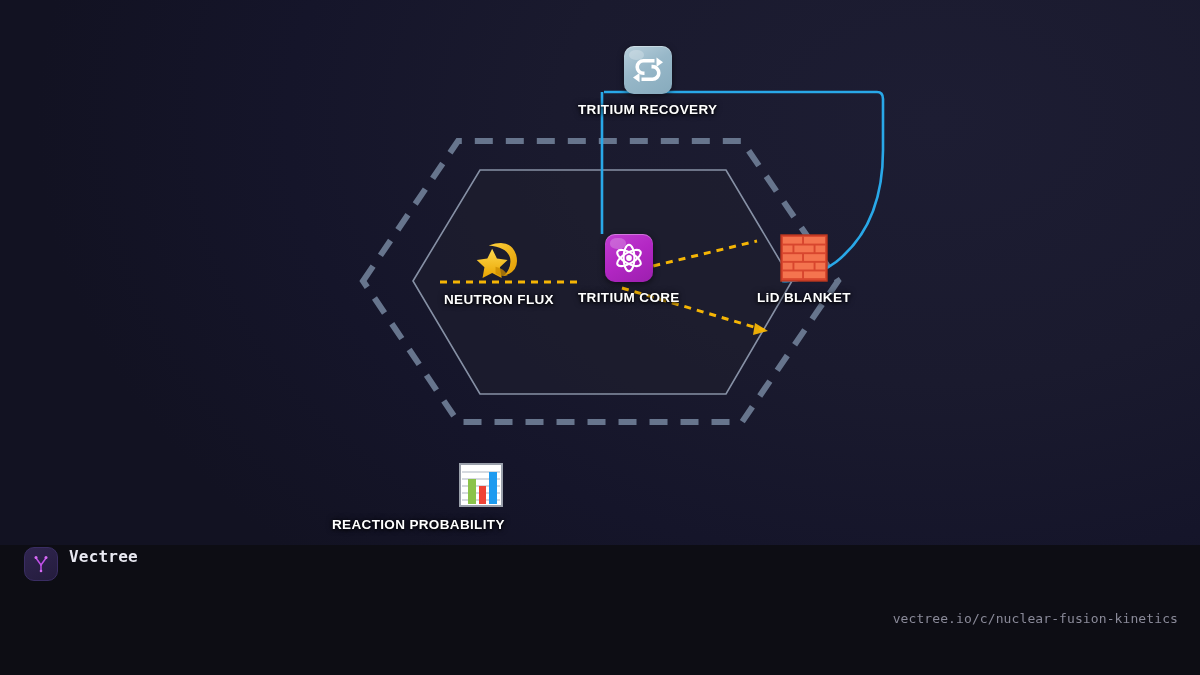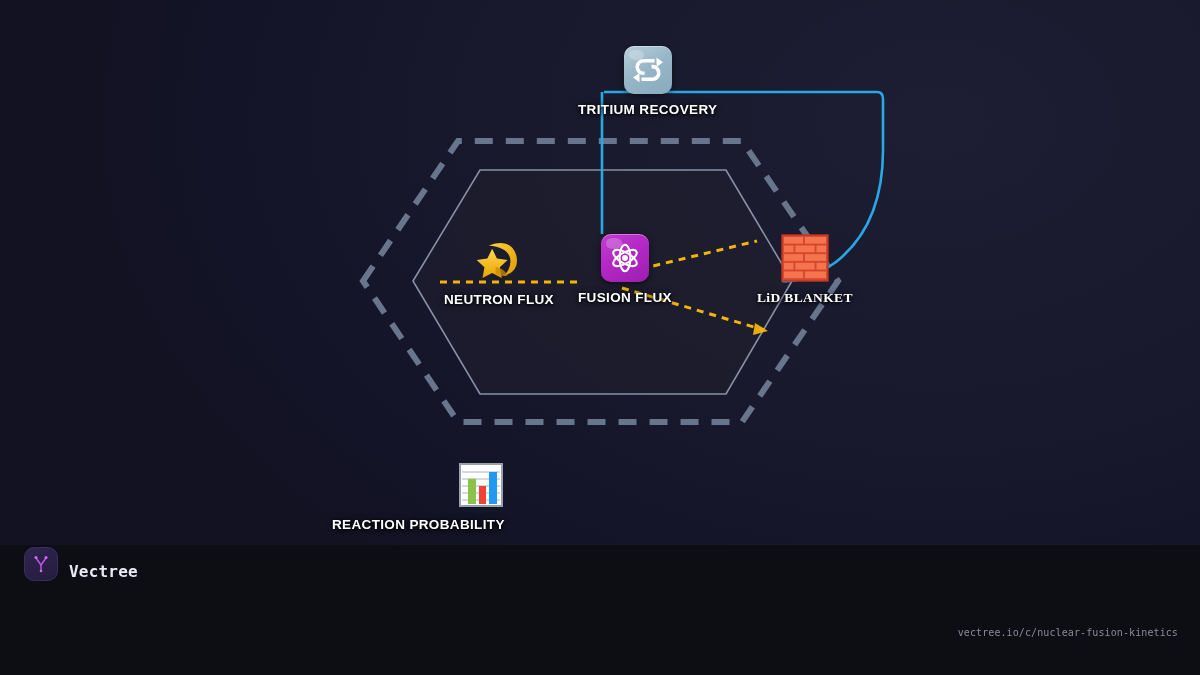--- a/index.html
+++ b/index.html
@@ -54,39 +54,39 @@
   }
   .chip.flux { background:transparent; }
   .chip.brick { background:transparent; }
   .chip.chart { background:transparent; }
 
   
   #footer {
     position:absolute; left:0; top:545px; width:1200px; height:130px;
     background:#0d0d14;
   }
-  #brandrow { position:absolute; left:24px; top:2px; display:flex; align-items:flex-end; gap:11px; }
+  #brandrow { position:absolute; left:24px; top:2px; display:flex; align-items:flex-start; gap:11px; }
   #logo {
     width:34px; height:34px; border-radius:10px;
     background:linear-gradient(150deg,#30254f 0%,#241c3d 100%);
     border:1px solid #3a2d63;
     display:flex; align-items:center; justify-content:center;
   }
   #brandname { font-family:"DejaVu Sans Mono", monospace; font-size:16px; font-weight:bold; color:#e9e9f2; letter-spacing:.2px; }
   #headline {
     position:absolute; left:22px; top:42px; width:900px;
     font-family:"DejaVu Sans Mono", monospace;
     font-size:31.5px; font-weight:bold; line-height:1.04;
     color:#ffffff; letter-spacing:-.2px;
     white-space:pre-line;
   }
   #url {
-    position:absolute; right:22px; top:82px;
+    position:absolute; right:22px; top:66px;
     font-family:"DejaVu Sans Mono", monospace;
-    font-size:10px; color:#8a8a99; letter-spacing:.1px;
+    font-size:13px; color:#8a8a99; letter-spacing:.1px;
   }
 </style>
 </head>
 <body>
 
 <div id="stage">
 
   <div id="diagram">
 
     <svg id="edges" viewBox="0 0 1200 545">
@@ -144,24 +144,24 @@
       <div class="chip core">
         <svg width="32" height="32" viewBox="0 0 32 32" aria-hidden="true">
           <g stroke="#ffffff" stroke-width="2.1" fill="none">
             <ellipse cx="16" cy="16" rx="5.4" ry="13.2"></ellipse>
             <ellipse cx="16" cy="16" rx="5.4" ry="13.2" transform="rotate(60 16 16)"></ellipse>
             <ellipse cx="16" cy="16" rx="5.4" ry="13.2" transform="rotate(120 16 16)"></ellipse>
           </g>
           <circle cx="16" cy="16" r="2.9" fill="#ffffff"></circle>
         </svg>
       </div>
-      <div class="nlabel">FUSION FLUX</div>
-    </div>
-
-    <div class="node" style="left:757px; top:234px;font-family:Liberation Serif, serif;">
+      <div class="nlabel">TRITIUM CORE</div>
+    </div>
+
+    <div class="node" style="left:757px; top:234px;">
       <div class="chip brick">
         <svg width="50" height="50" viewBox="0 0 50 50" aria-hidden="true">
           <rect x="1" y="1" width="48" height="48" fill="#d8462e"></rect>
           <g fill="#f4744f">
             <rect x="3" y="3" width="20" height="7"></rect>
             <rect x="25" y="3" width="22" height="7"></rect>
             <rect x="3" y="12" width="10" height="7"></rect>
             <rect x="15" y="12" width="20" height="7"></rect>
             <rect x="37" y="12" width="10" height="7"></rect>
             <rect x="3" y="21" width="20" height="7"></rect>

